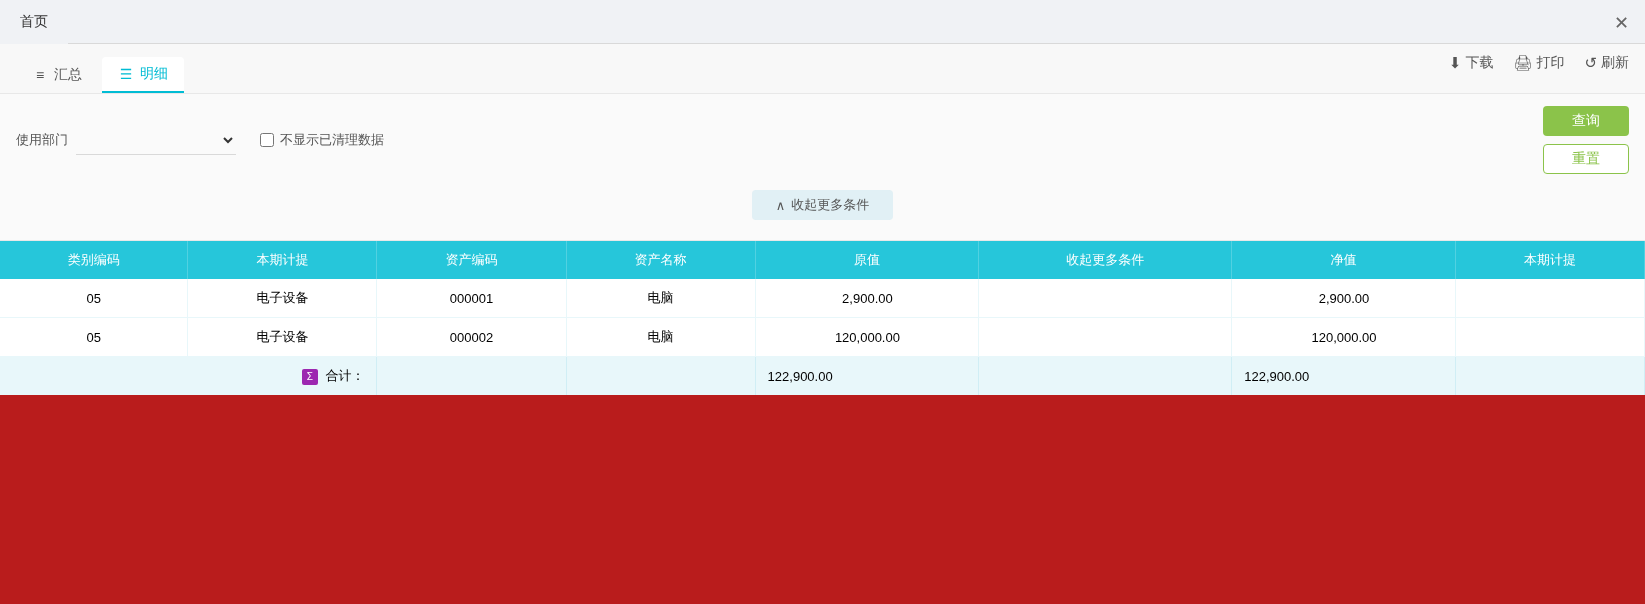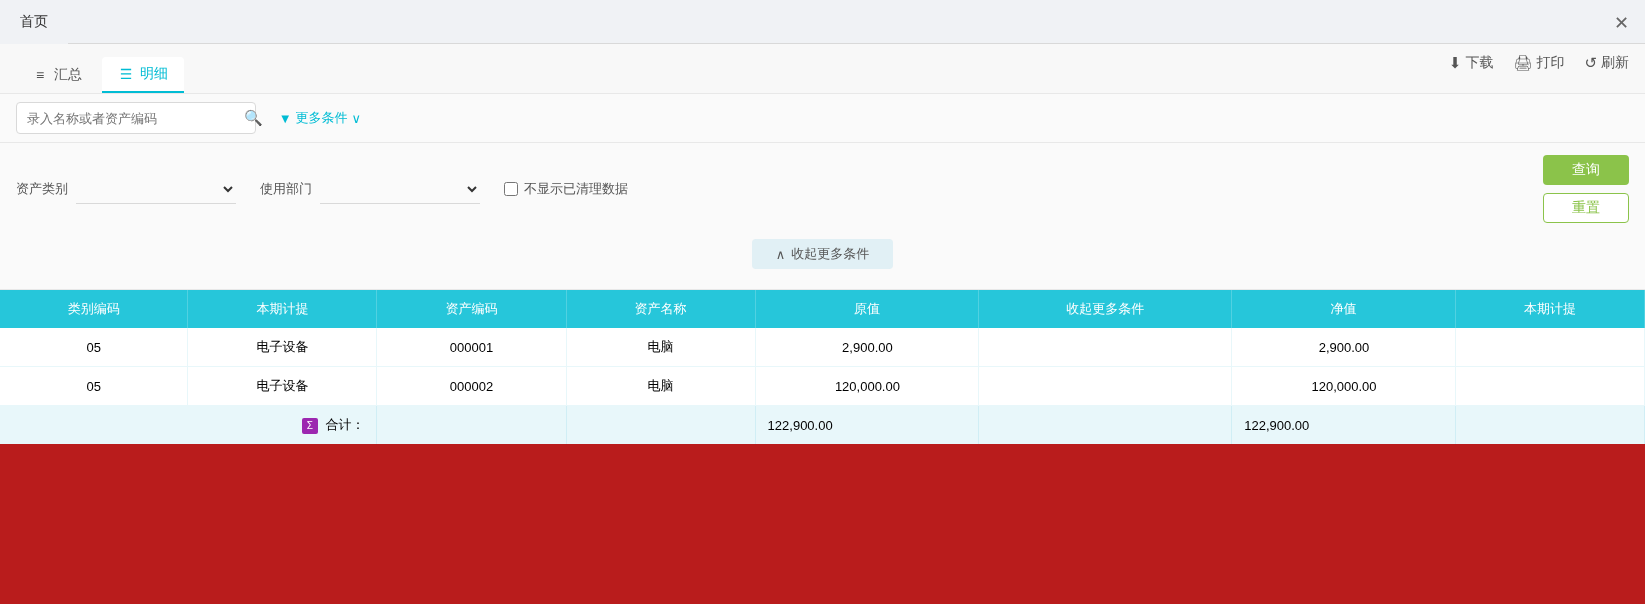--- a/index.html
+++ b/index.html
@@ -389,38 +389,23 @@
             <span style="font-size:15px;">🖨</span>
             <span>打印</span>
           </button>
           <button class="toolbar-btn">
             <span style="font-size:15px;">↺</span>
             <span>刷新</span>
           </button>
         </div>
       </div>
 
-      <div class="filter-bar">
-        <input class="search-input" type="text" placeholder="录入名称或者资产编码" style="">
-        <span class="search-icon-wrap" style="margin-left:-24px;margin-right:4px;color:#aaa;font-size:15px;">🔍</span>
-        <button class="more-filter-btn">
-          <span>▼</span>
-          <span>更多条件</span>
-          <span>∨</span>
-        </button>
-      </div>
 
       <div class="advanced-filter">
         <div class="filter-row">
-          <div class="filter-group">
-            <span class="filter-label">资产类别</span>
-            <select class="filter-select">
-              <option value=""></option>
-            </select>
-          </div>
           <div class="filter-group">
             <span class="filter-label">使用部门</span>
             <select class="filter-select">
               <option value=""></option>
             </select>
           </div>
           <div class="checkbox-group">
             <input type="checkbox" style="">
             <span>不显示已清理数据</span>
           </div>

